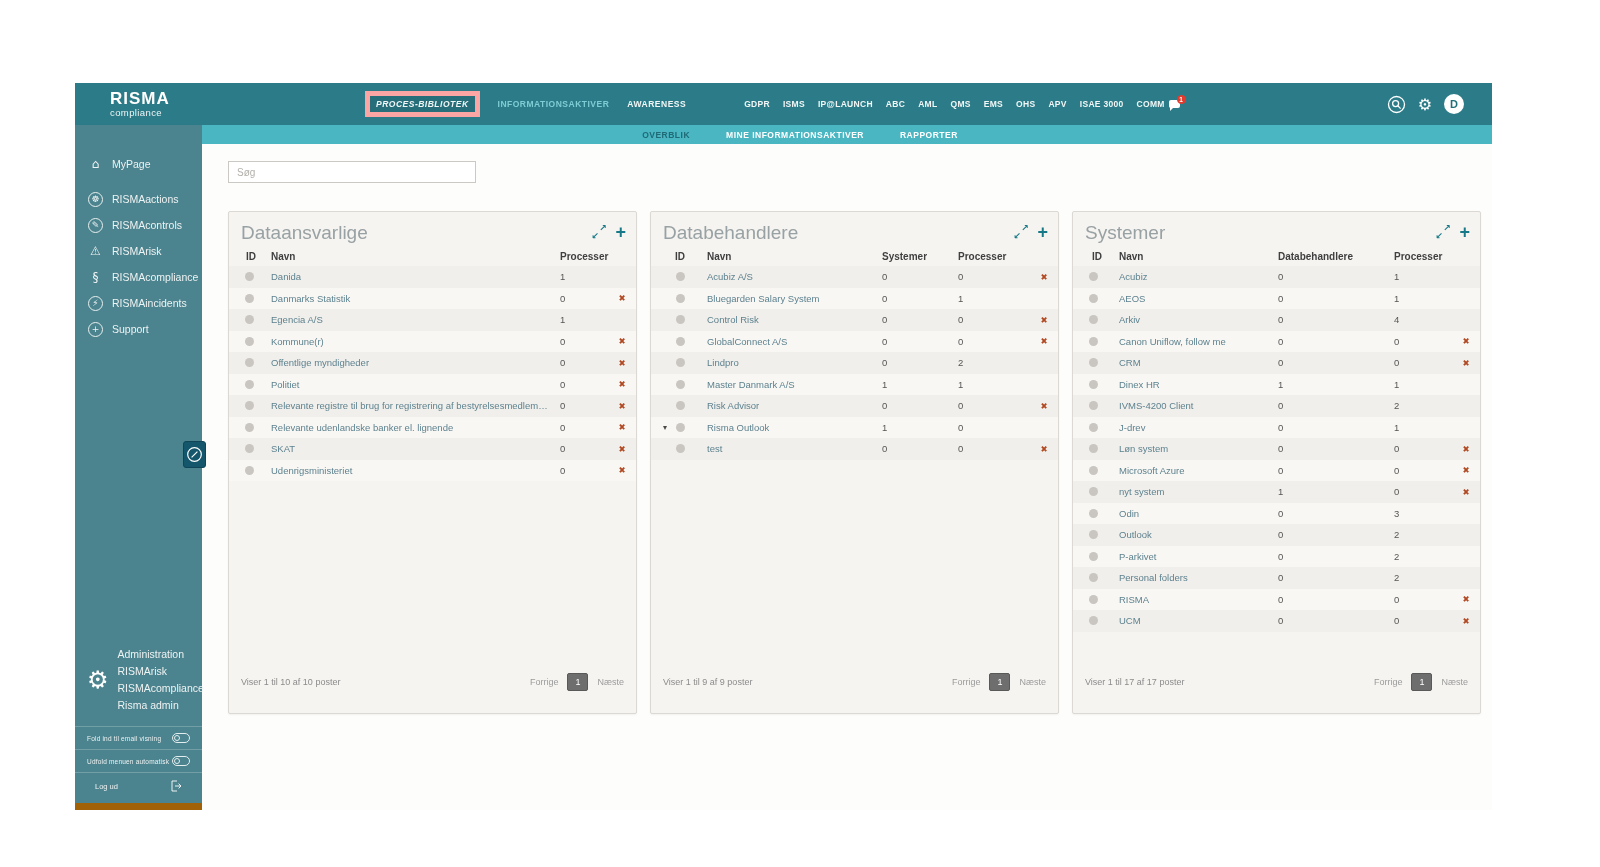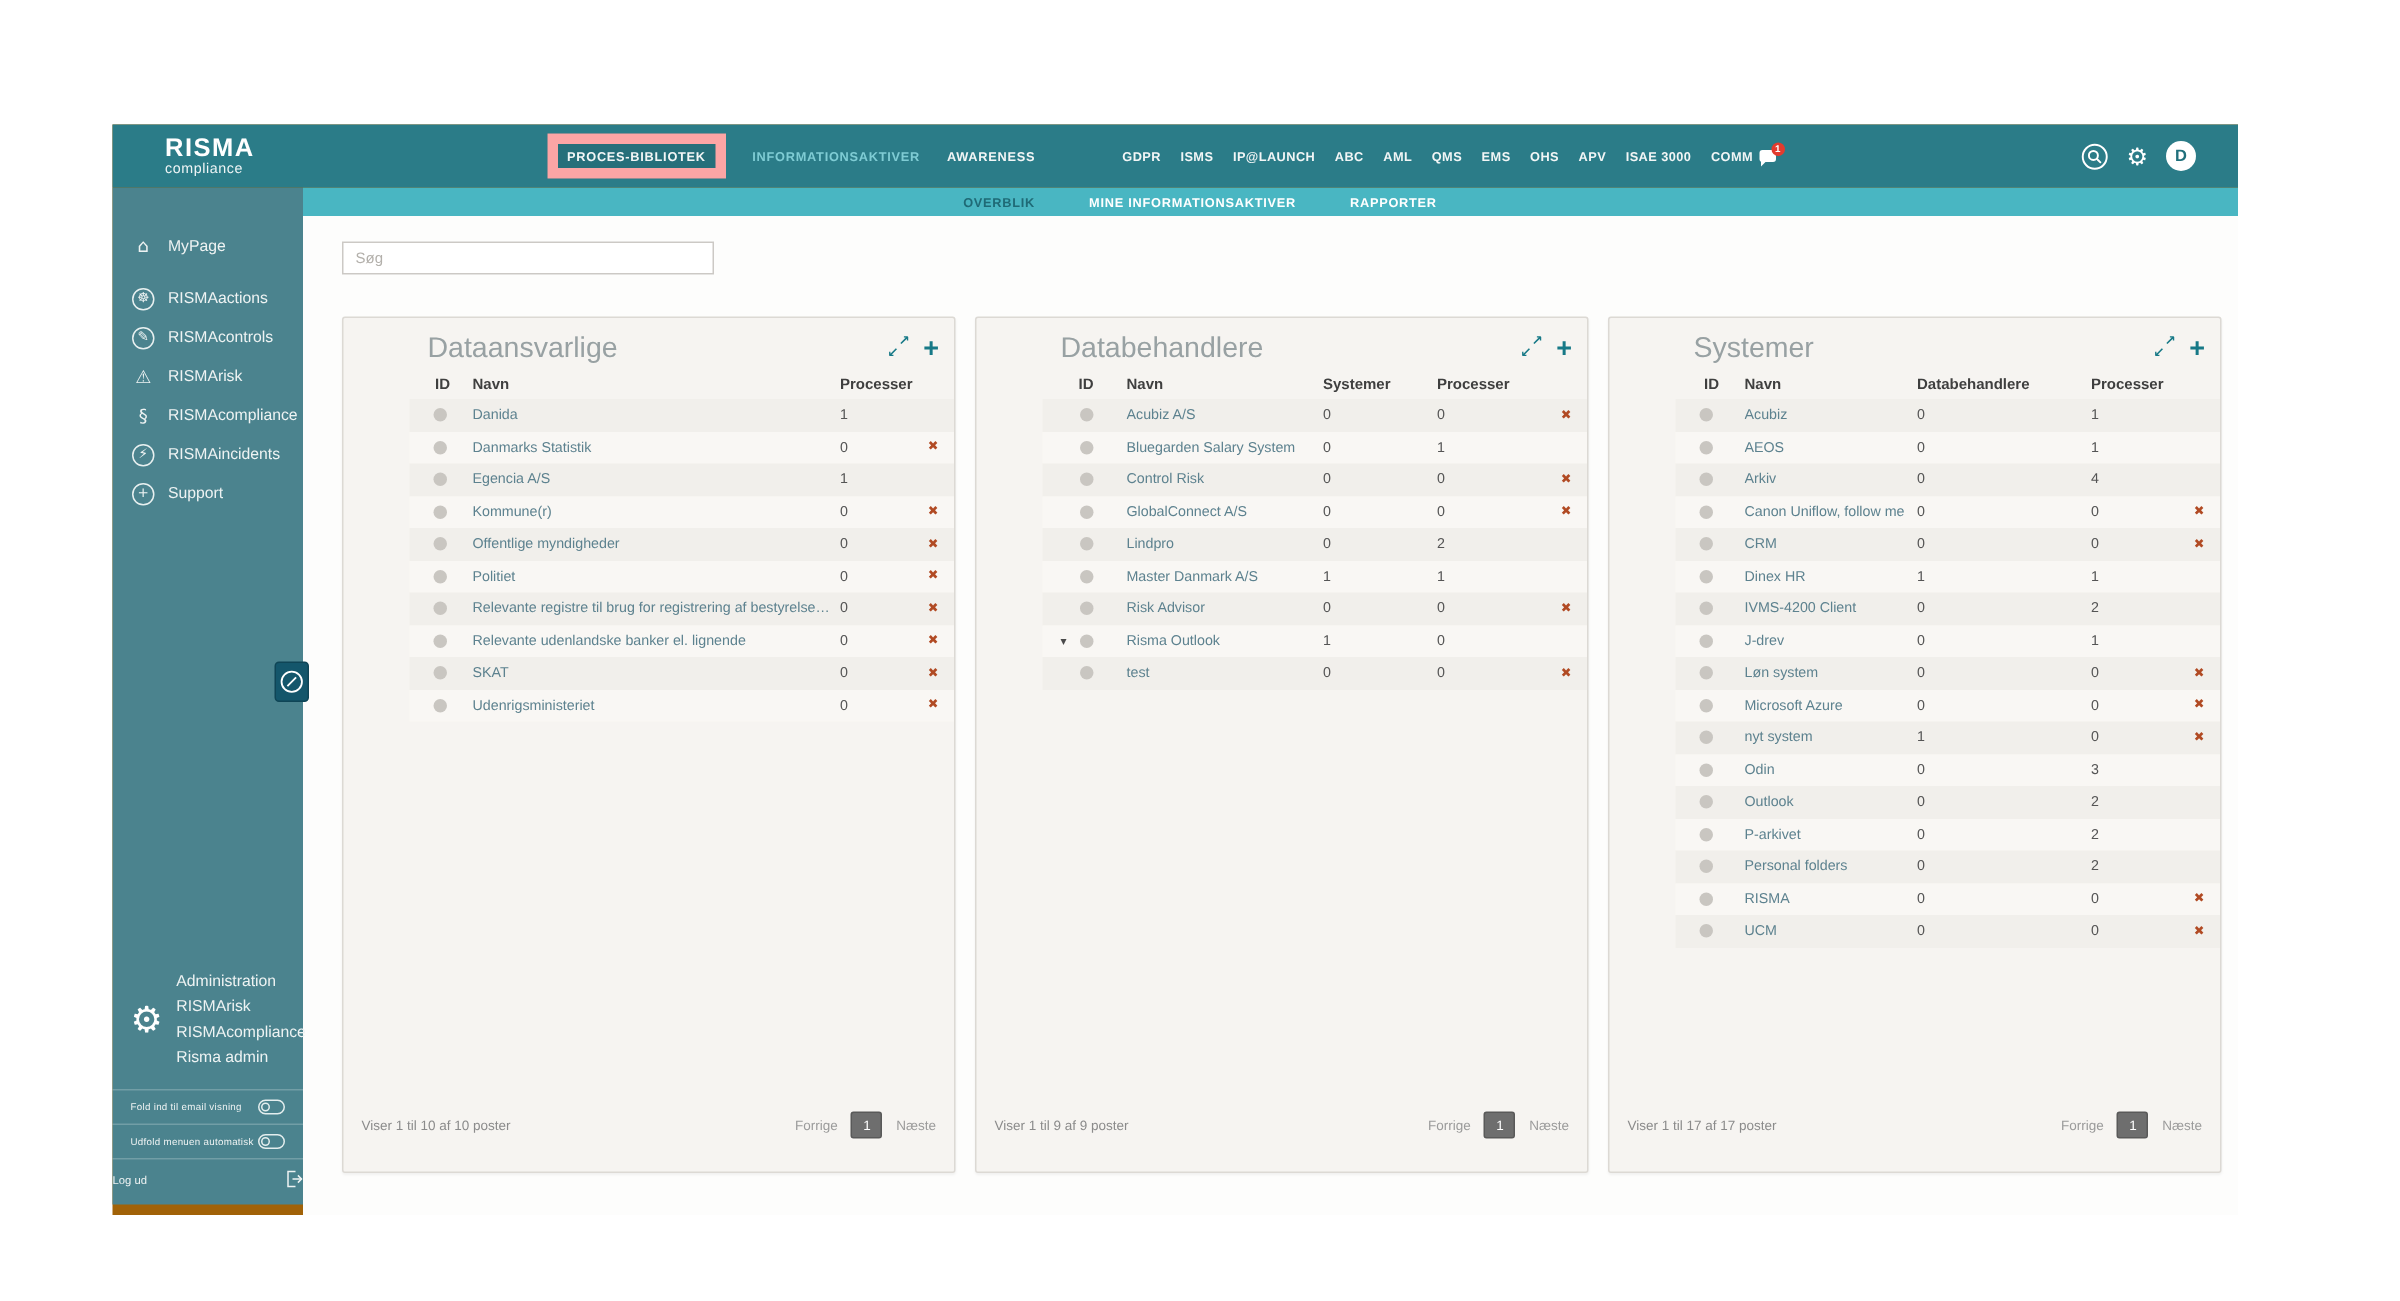--- a/index.html
+++ b/index.html
@@ -7,21 +7,21 @@
   .canvas { position:relative; width:1600px; height:867px; }
   .app { position:absolute; left:75px; top:83px; width:1417px; height:727px; background:#a16207; }
 
   
   .topbar { position:absolute; left:0; top:0; right:0; height:42px; background:#2b7c88; display:flex; align-items:center; z-index:5; }
   .logo { margin-left:35px; width:120px; color:#fff; line-height:1; cursor:pointer; }
   .logo1 { font-size:17px; font-weight:bold; letter-spacing:1px; }
   .logo2 { font-size:9.5px; margin-top:1px; opacity:.92; letter-spacing:.4px; }
   .pnav { display:flex; align-items:center; gap:18px; margin-left:135px; }
   .pnav-item { color:#f2f6f6; font-size:8.5px; font-weight:bold; letter-spacing:.5px; cursor:pointer; white-space:nowrap; }
-  .pnav-item.boxed { border:7px solid #fca5a5; background:rgba(0,0,0,.10); padding:3px 6px; }
+  .pnav-item.boxed { border:5px solid #fca5a5; background:rgba(0,0,0,.10); padding:3px 6px;font-style:italic; }
   .pnav-item.hl { color:#7fccd4; }
   .modules { display:flex; align-items:center; gap:13px; margin-left:58px; }
   .mod-item { color:#f2f6f6; font-size:8.5px; font-weight:bold; letter-spacing:.3px; cursor:pointer; white-space:nowrap; display:inline-flex; align-items:center; }
   .bubble { position:relative; width:11px; height:8px; background:#fff; border-radius:2px; display:inline-block; margin-left:4px; }
   .bubble::after { content:''; position:absolute; left:1px; bottom:-3px; width:0; height:0; border:3px solid transparent; border-top-color:#fff; border-left-color:#fff; }
   .badge { position:absolute; top:-5px; right:-6px; background:#e23b2e; color:#fff; font-size:6.5px; min-width:9px; height:9px; border-radius:50%; line-height:9px; text-align:center; font-weight:bold; }
   .hicons { margin-left:auto; margin-right:28px; display:flex; align-items:center; gap:12px; }
   .hicon { cursor:pointer; display:inline-flex; align-items:center; }
   .gear-glyph { font-family:"DejaVu Sans", sans-serif; font-size:16px; color:#fff; }
   .avatar { width:20px; height:20px; border-radius:50%; background:#fff; color:#20707c; font-weight:bold; font-size:11px; display:flex; align-items:center; justify-content:center; cursor:pointer; }
@@ -40,31 +40,31 @@
   .side-icon { font-family:"DejaVu Sans", sans-serif; width:15px; text-align:center; font-size:12px; line-height:15px; flex:0 0 15px; }
   .side-icon.circled { width:15px; height:15px; border:1px solid #e8f0f0; border-radius:50%; font-size:9px; line-height:13px; }
   .side-bottom { position:absolute; bottom:8px; left:0; right:0; color:#eef3f3; }
   .admin { display:flex; align-items:center; gap:9px; padding:0 8px 12px 12px; }
   .admin-gear { font-family:"DejaVu Sans", sans-serif; font-size:24px; color:#fff; }
   .admin-link { font-size:10.5px; line-height:17px; cursor:pointer; white-space:nowrap; }
   .toggle-row { border-top:1px solid rgba(255,255,255,.22); padding:6px 12px; display:flex; justify-content:space-between; align-items:center; }
   .toggle-label { font-size:6.5px; letter-spacing:.2px; }
   .toggle-pill { position:relative; width:18px; height:10px; border:1px solid #e4eeee; border-radius:6px; cursor:pointer; flex:0 0 18px; }
   .toggle-knob { position:absolute; left:1px; top:1px; width:6px; height:6px; border:1px solid #e4eeee; border-radius:50%; }
-  .logout { border-top:1px solid rgba(255,255,255,.22); padding:7px 0 3px; display:flex; justify-content:space-between; align-items:center; font-size:7.5px; cursor:pointer; }
+  .logout { border-top:1px solid rgba(255,255,255,.22); padding:7px 20px 3px; display:flex; justify-content:space-between; align-items:center; font-size:7.5px; cursor:pointer; }
 
   
   .edge-btn { position:absolute; left:108px; top:358px; width:23px; height:27px; background:#14566b; border:1px solid #0f4556; border-radius:3px; display:flex; align-items:center; justify-content:center; z-index:6; cursor:pointer; }
 
   
   .content { position:absolute; left:127px; top:61px; right:0; bottom:0; background:#fdfdfc; }
   .search { position:absolute; top:17px; left:26px; width:248px; height:22px; font-size:10px; padding:8px 8px; border:1px solid #ccc9c5; background:#fff; color:#444; font-family:"Liberation Sans", sans-serif; }
   .search::placeholder { color:#b3b0ab; }
   .panels { position:absolute; top:67px; left:26px; display:flex; gap:13px; }
-  .panel { position:relative; width:409px; height:571px; background:#f6f4f1; border:1px solid #dcd9d4; border-radius:2px; box-shadow:0 1px 2px rgba(0,0,0,.05);padding-left:44px; }
+  .panel { position:relative; width:409px; height:503px; background:#f6f4f1; border:1px solid #dcd9d4; border-radius:2px; box-shadow:0 1px 2px rgba(0,0,0,.05); }
   .panel-head { display:flex; justify-content:space-between; align-items:flex-start; padding:10px 10px 2px 12px; }
   .panel-title { font-size:19px; font-weight:normal; color:#98a1a3; }
   .panel-actions { display:flex; align-items:center; gap:10px; margin-top:4px; }
   .expand-ic { position:relative; width:13px; height:13px; color:#177987; cursor:pointer; font-family:"DejaVu Sans", sans-serif; }
   .expand-ic b { position:absolute; font-size:9px; font-weight:bold; line-height:1; }
   .expand-ic b:first-child { right:-1px; top:-2px; }
   .expand-ic b:last-child { left:-1px; bottom:-2px; }
   .plus-ic { color:#177987; font-size:18px; font-weight:bold; line-height:13px; cursor:pointer; }
   .thead, .trow { display:grid; align-items:center; padding:0 6px; }
   .p1 .thead, .p1 .trow { grid-template-columns:36px 1fr 54px 16px; }

